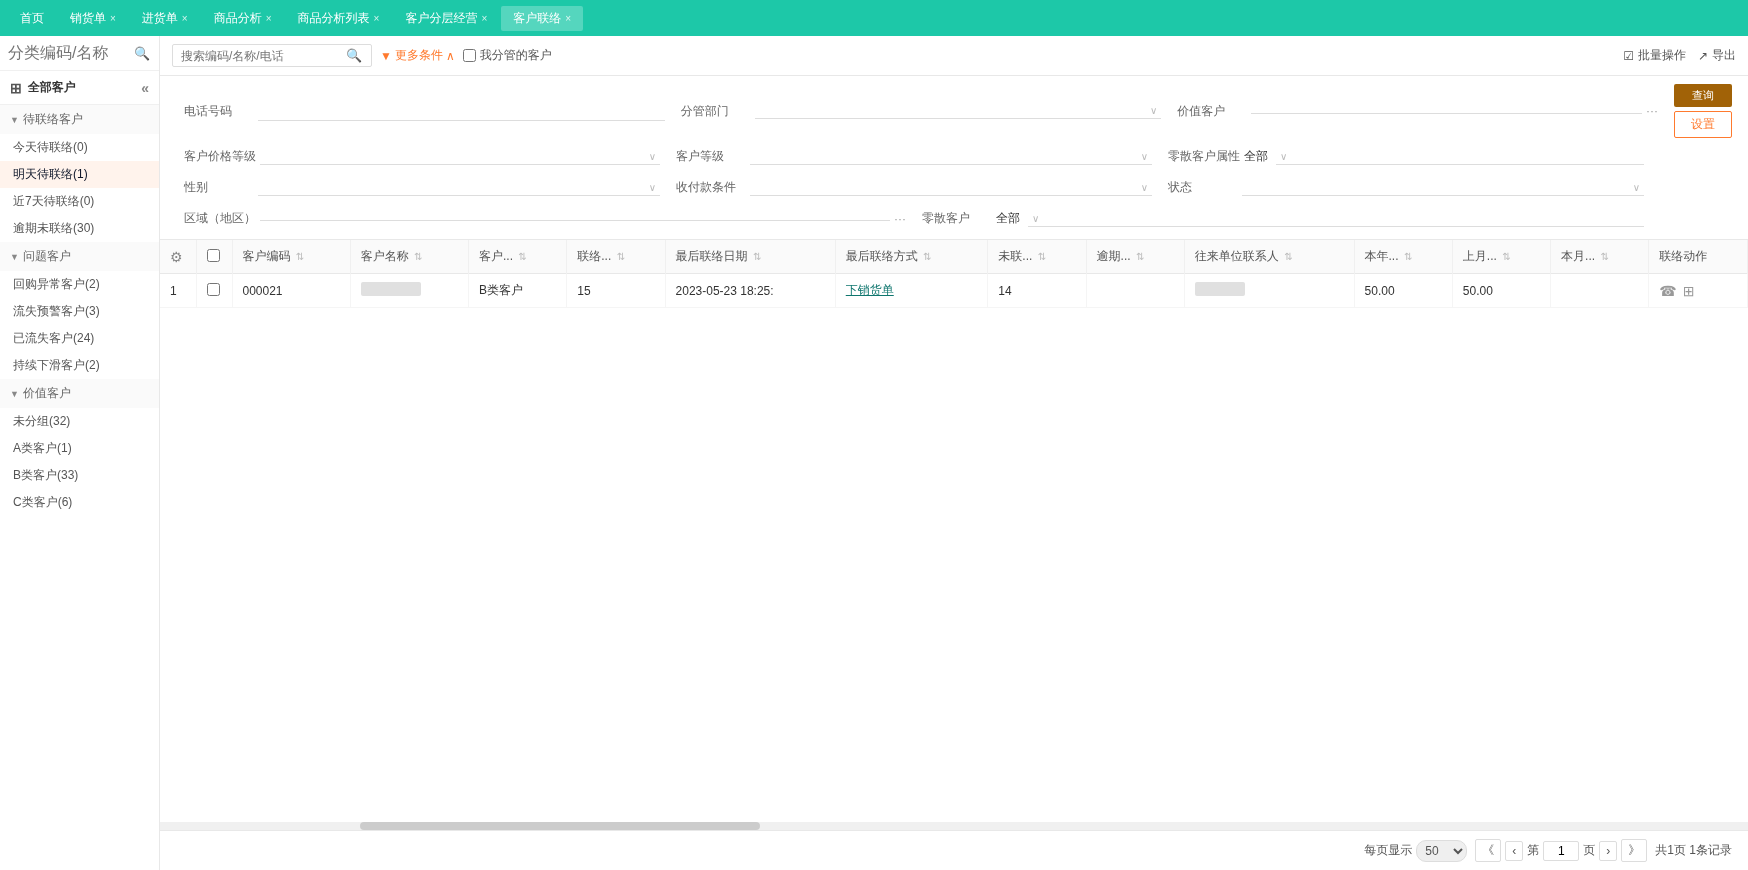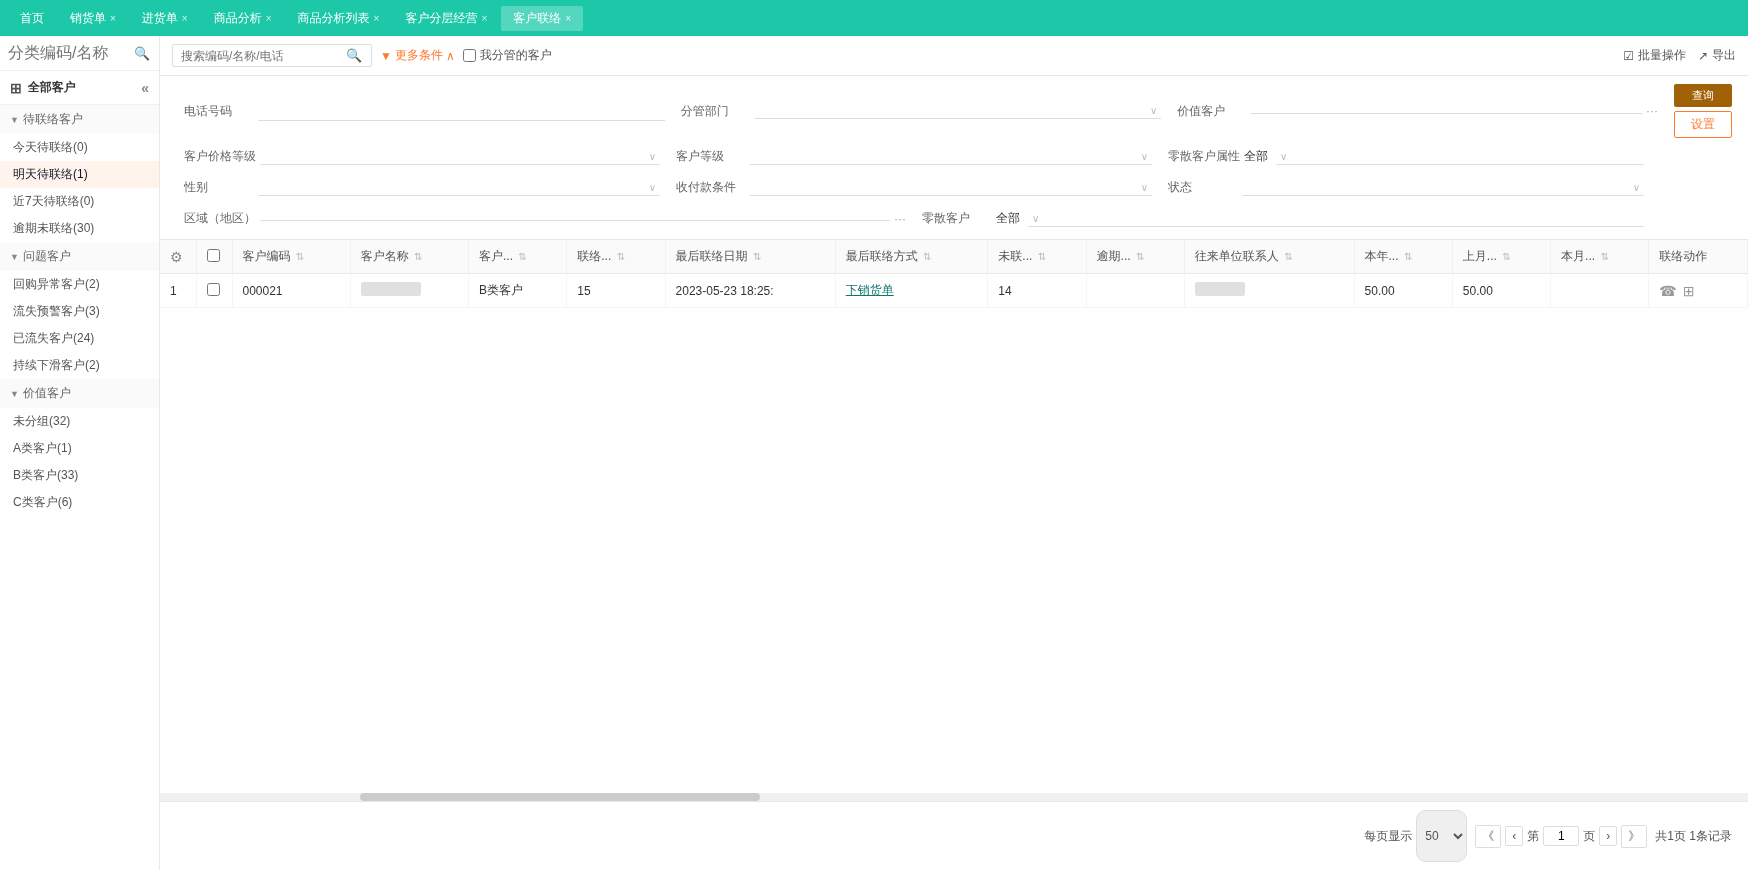--- a/index.html
+++ b/index.html
@@ -302,21 +302,21 @@
       font-size: 12px;
     }
     .page-size-select {
       display: flex;
       align-items: center;
       gap: 4px;
     }
     .page-size-select select {
       border: 1px solid #ddd;
       border-radius: 10px;
-      padding: 17px 4px;
+      padding: 2px 4px;
       font-size: 12px;
       color: #555;
       cursor: pointer;
     }
     .pagination {
       display: flex;
       align-items: center;
       gap: 4px;
     }
     .page-btn {

